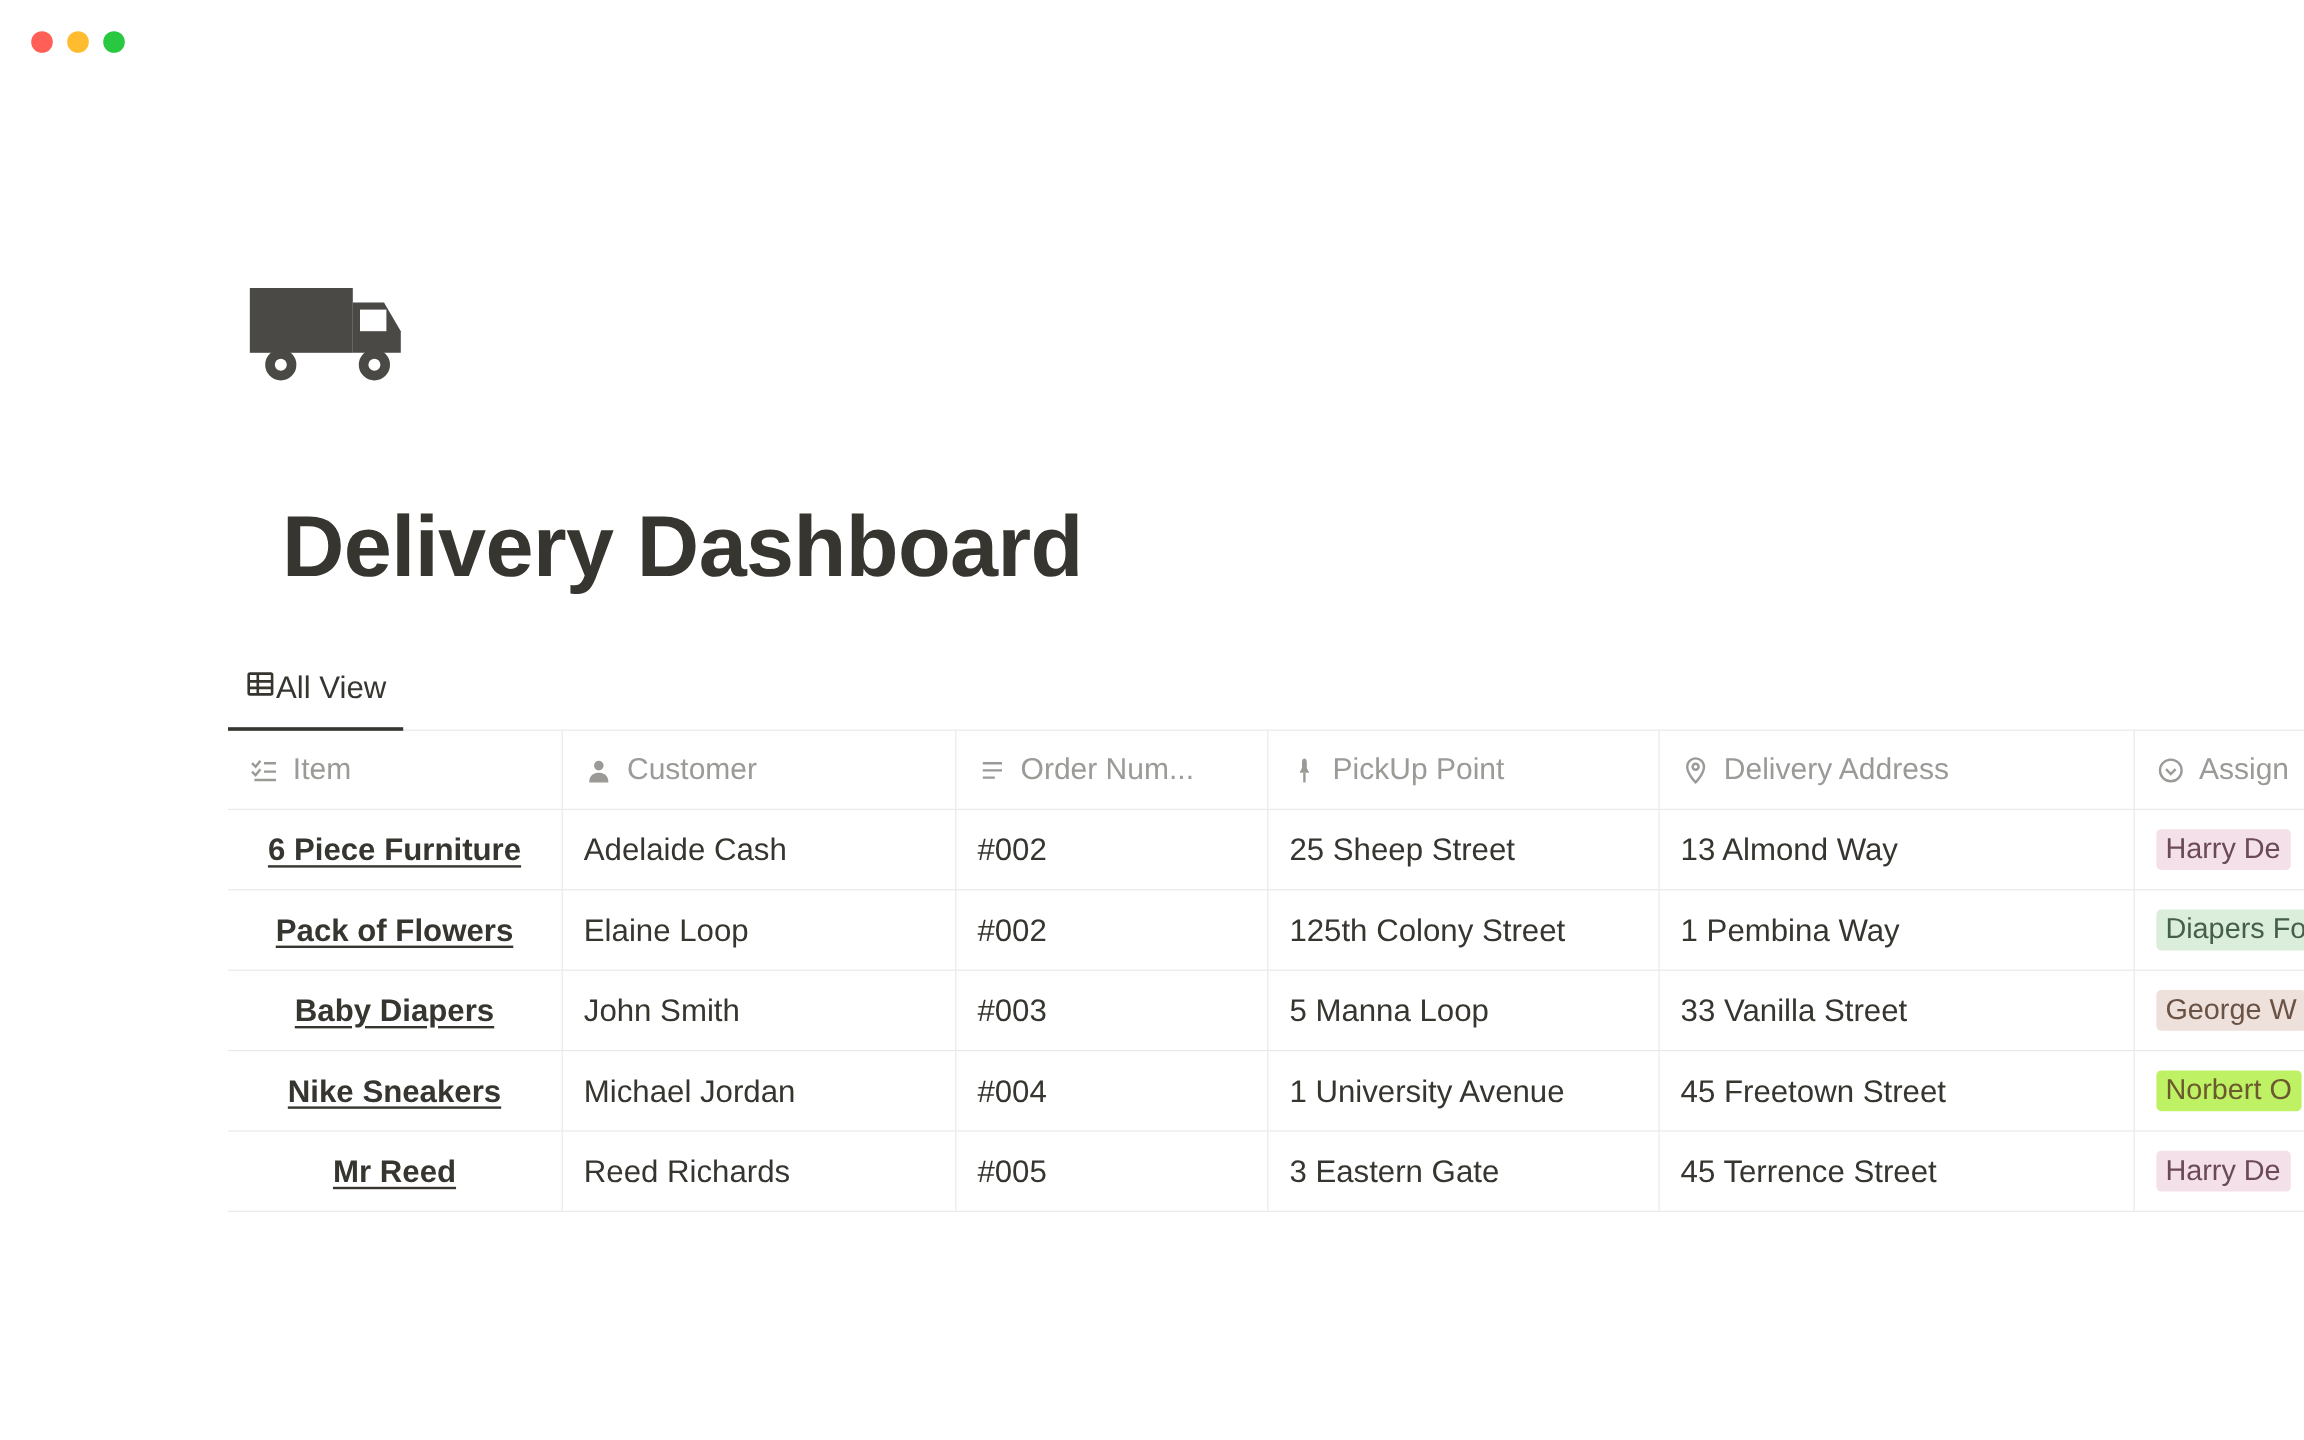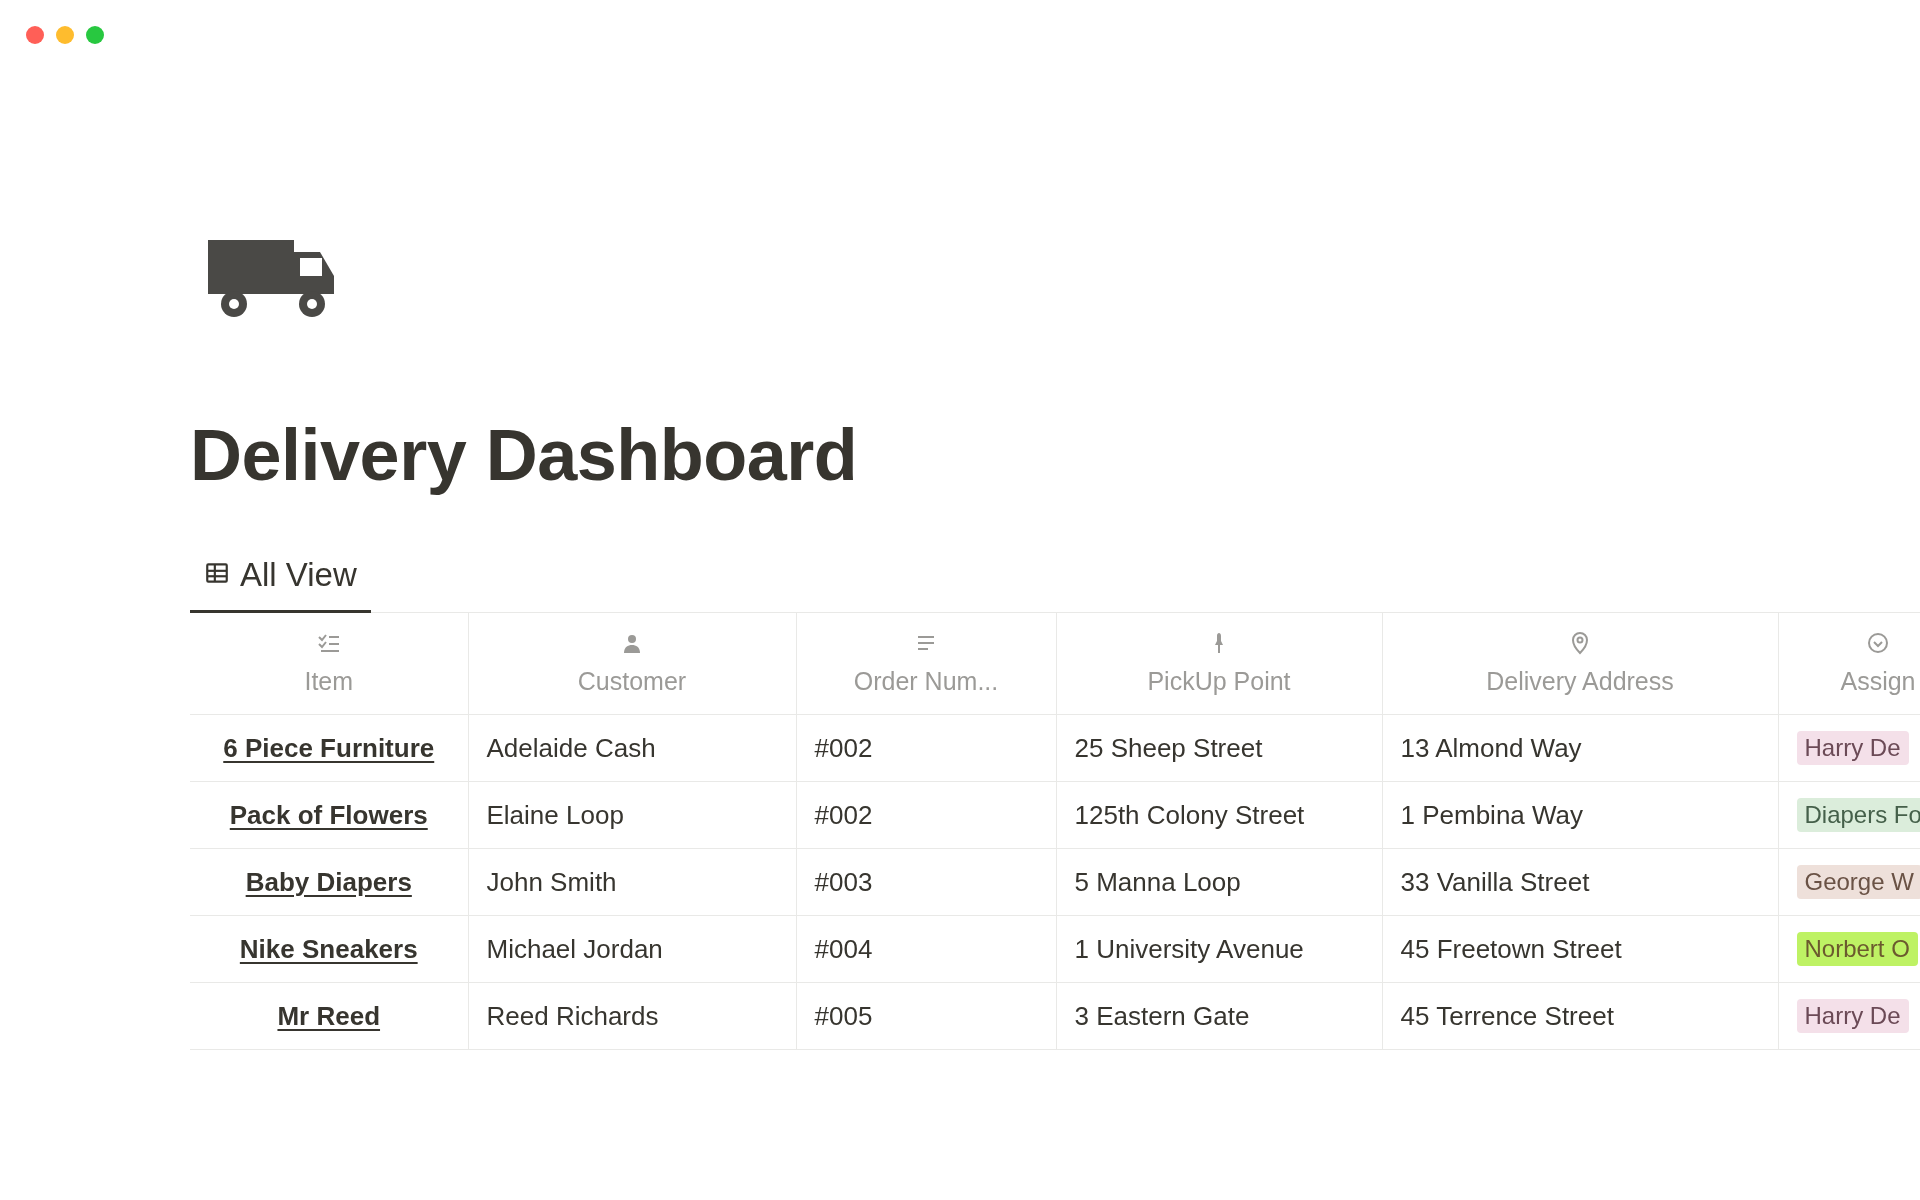--- a/index.html
+++ b/index.html
@@ -44,32 +44,32 @@
       margin-left: 18px;
       margin-bottom: 80px;
     }
 
     .page-title {
       font-size: 72px;
       font-weight: 700;
       color: #37352f;
       letter-spacing: -0.5px;
       margin-bottom: 50px;
+      margin-left: 45px;
     }
 
     .view-tabs {
       display: flex;
       border-bottom: 1px solid #e9e9e7;
     }
     .view-tab {
       display: flex;
       align-items: center;
-      gap: 10px;
       padding: 10px 14px 16px 14px;
-      font-size: 33px;
+      font-size: 26px;
       font-weight: 500;
       color: #37352f;
       border-bottom: 3px solid #37352f;
       margin-bottom: -1px;
       cursor: pointer;
     }
     .view-tab-icon {
       width: 26px;
       height: 26px;
       color: #37352f;
@@ -92,21 +92,20 @@
       border-bottom: 1px solid #e9e9e7;
       border-right: 1px solid #e9e9e7;
       white-space: nowrap;
       overflow: hidden;
       text-overflow: ellipsis;
     }
     th .th-inner {
       display: flex;
       align-items: center;
       gap: 12px;
-      flex-direction: column;
     }
     th .col-icon {
       width: 24px;
       height: 24px;
       flex-shrink: 0;
       color: #9b9a97;
     }
     td {
       font-size: 26px;
       color: #37352f;

